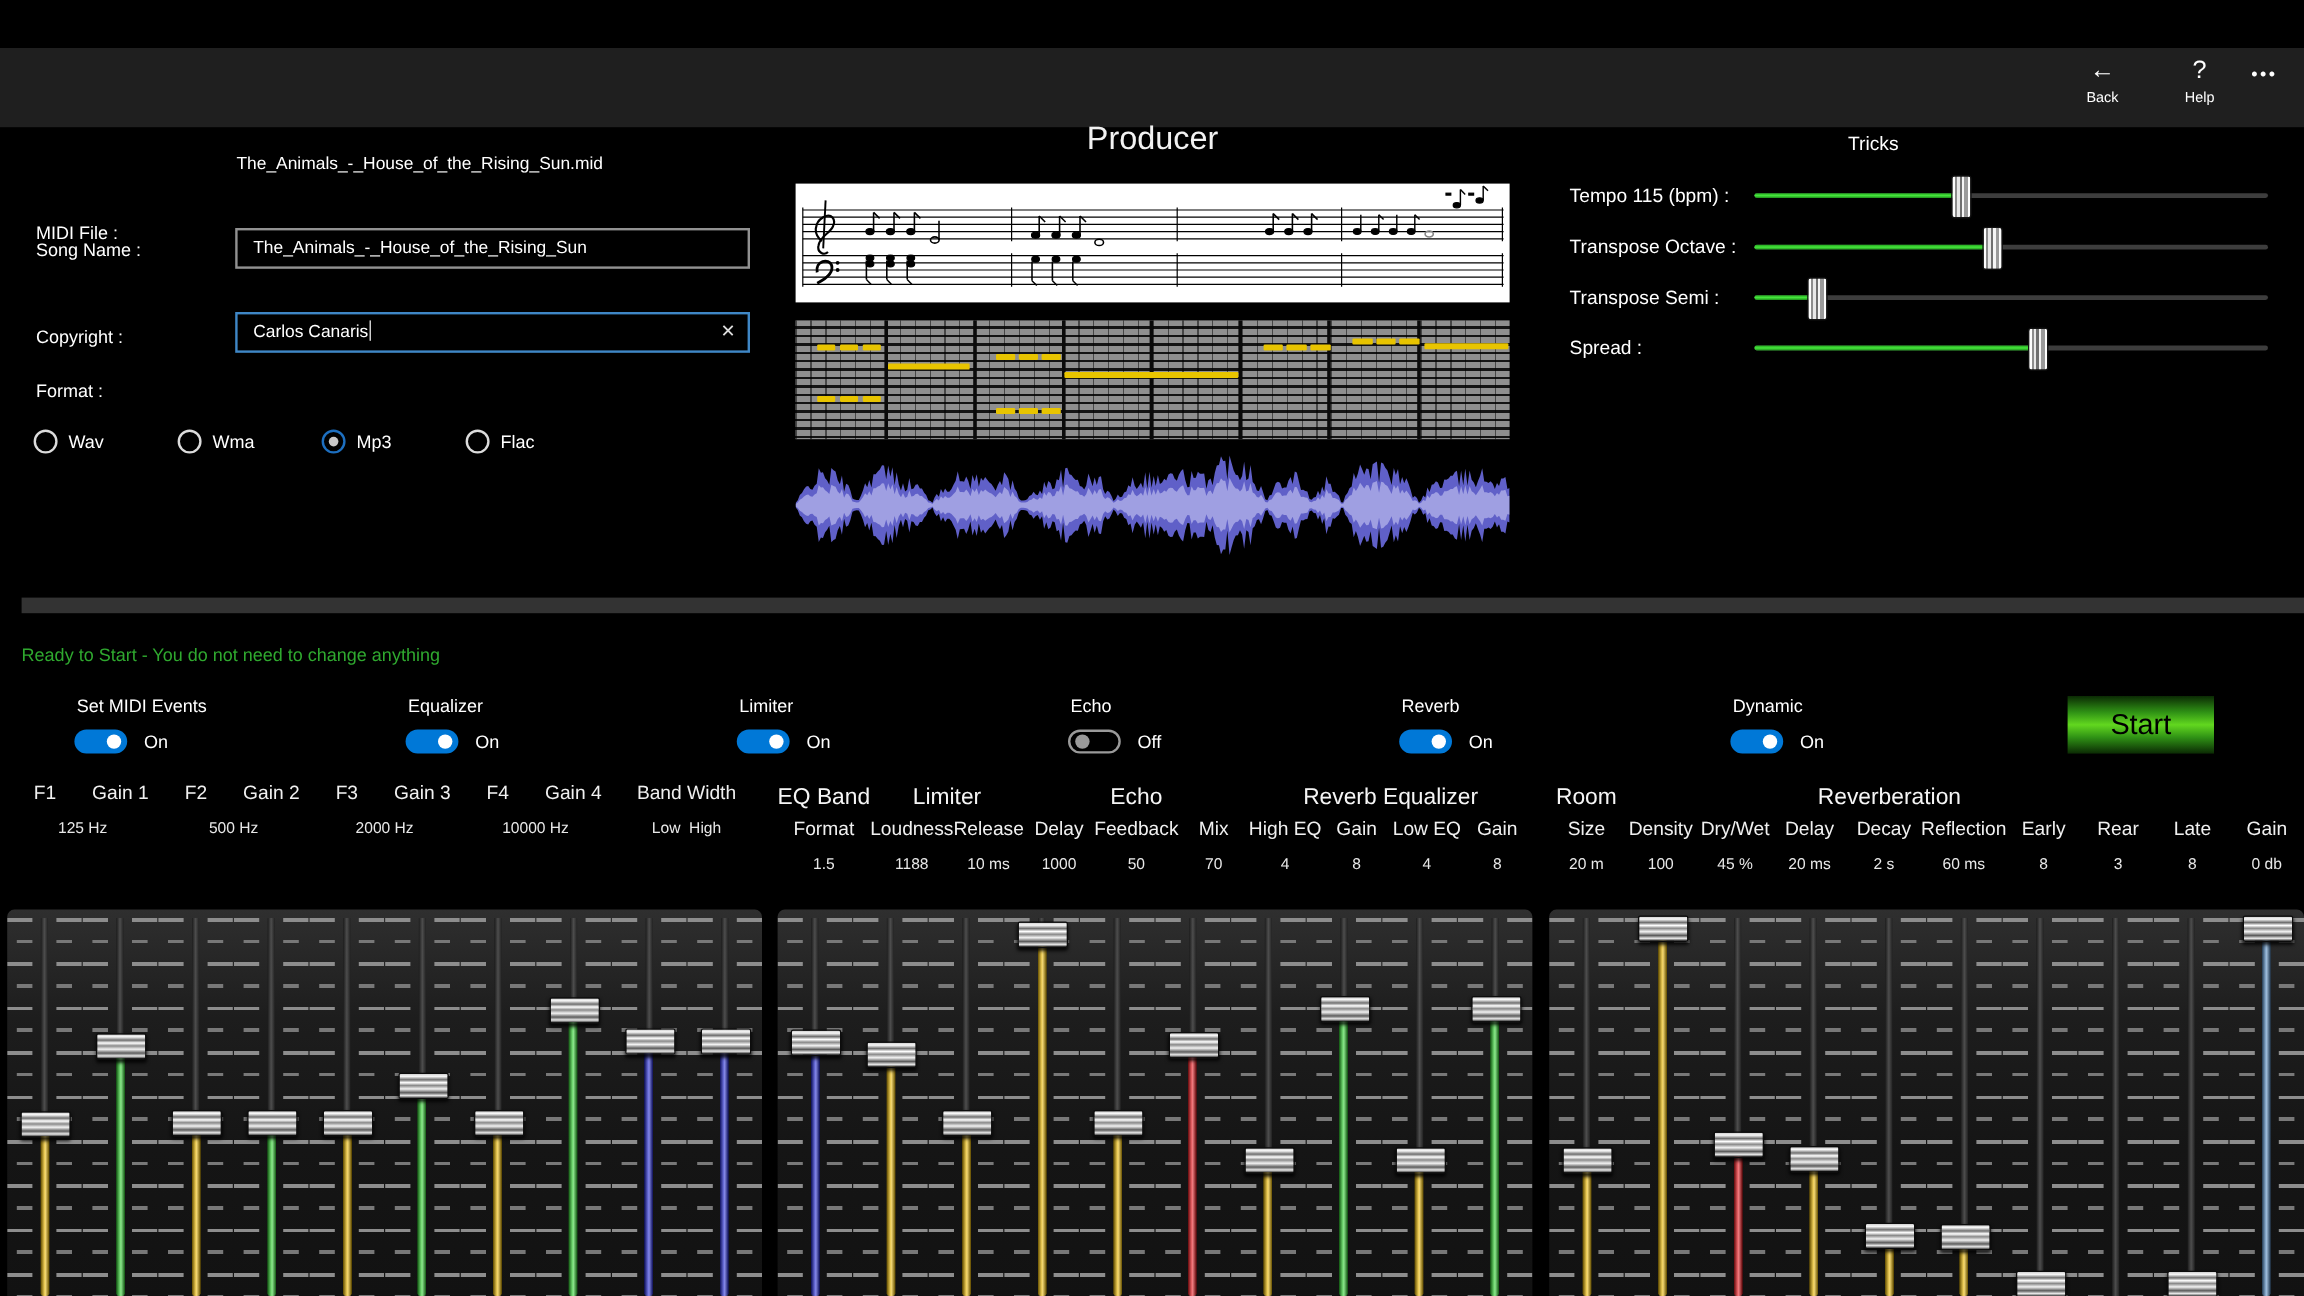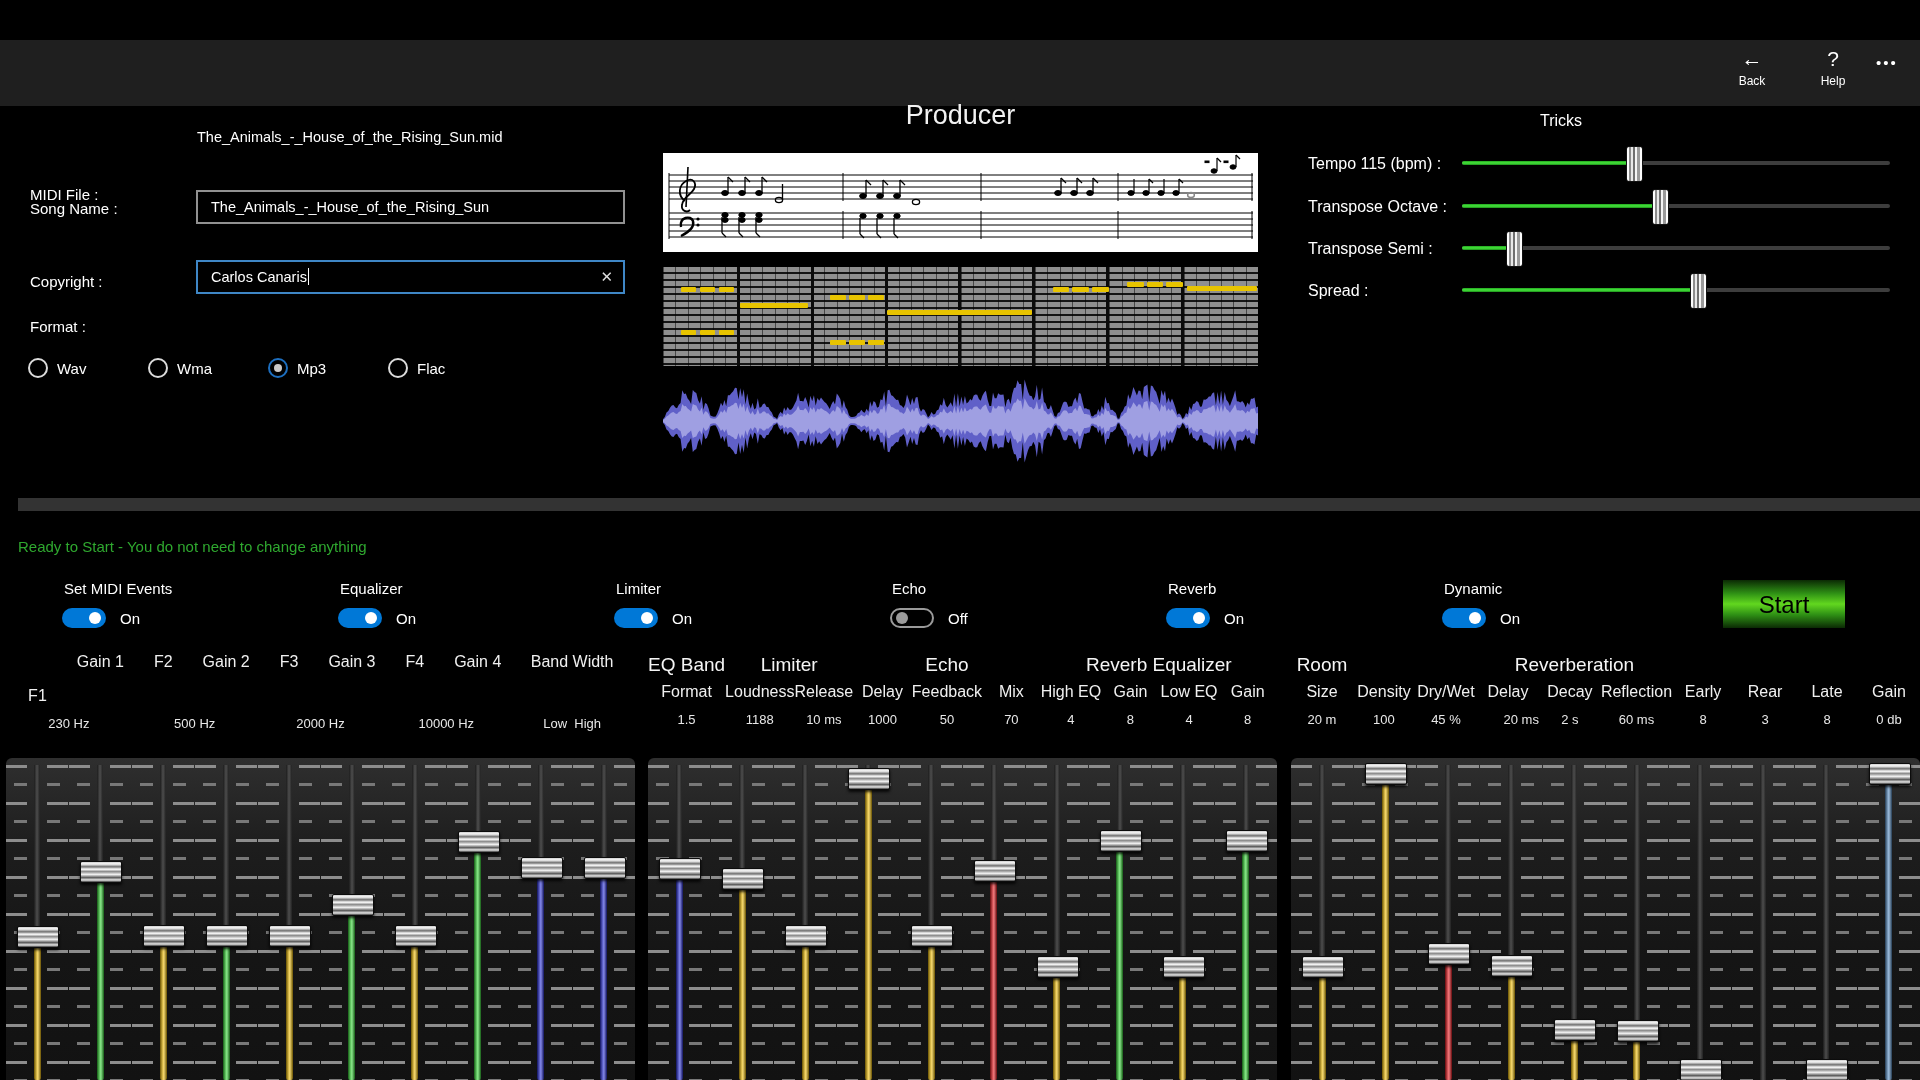--- a/index.html
+++ b/index.html
@@ -342,30 +342,30 @@
       <div class="togcol"><div class="toglabel">Echo</div><div class="sw off"><div class="knob"></div></div><span class="swstate">Off</span></div>
       <div class="togcol"><div class="toglabel">Reverb</div><div class="sw on"><div class="knob"></div></div><span class="swstate">On</span></div>
       <div class="togcol"><div class="toglabel">Dynamic</div><div class="sw on"><div class="knob"></div></div><span class="swstate">On</span></div>
     </div>
 
   <button class="startbtn">Start</button>
 
   <div id="mixer">
       <div class="panel-wrap" style="left: 6px;">
         <div class="mhead">
-          <div class="c-label" style="grid-row: 2; margin-top: 34px;">F1</div>
+          <div class="c-label" style="grid-row: 2;">F1</div>
           <div class="c-label" style="grid-row: 2;">Gain 1</div>
           <div class="c-label" style="grid-row: 2;">F2</div>
           <div class="c-label" style="grid-row: 2;">Gain 2</div>
           <div class="c-label" style="grid-row: 2;">F3</div>
           <div class="c-label" style="grid-row: 2;">Gain 3</div>
           <div class="c-label" style="grid-row: 2;">F4</div>
           <div class="c-label" style="grid-row: 2;">Gain 4</div>
           <div class="c-label" style="grid-area: 2 / span 2;">Band Width</div>
-          <div class="c-val" style="grid-area: 3 / span 2;">230 Hz</div>
+          <div class="c-val" style="grid-area: 3 / span 2;">125 Hz</div>
           <div class="c-val" style="grid-area: 3 / span 2;">500 Hz</div>
           <div class="c-val" style="grid-area: 3 / span 2;">2000 Hz</div>
           <div class="c-val" style="grid-area: 3 / span 2;">10000 Hz</div>
           <div class="c-val" style="grid-area: 3 / span 2;">Low  High</div>
         </div>
         <div class="panel">
           <div class="fader">
             <div class="tk l"></div>
             <div class="tk r"></div>
             <div class="track"></div>
@@ -587,21 +587,21 @@
           <div class="c-label" style="grid-row: 2;">Delay</div>
           <div class="c-label" style="grid-row: 2;">Decay</div>
           <div class="c-label" style="grid-row: 2;">Reflection</div>
           <div class="c-label" style="grid-row: 2;">Early</div>
           <div class="c-label" style="grid-row: 2;">Rear</div>
           <div class="c-label" style="grid-row: 2;">Late</div>
           <div class="c-label" style="grid-row: 2;">Gain</div>
           <div class="c-val" style="grid-row: 3;">20 m</div>
           <div class="c-val" style="grid-row: 3;">100</div>
           <div class="c-val" style="grid-row: 3;">45 %</div>
-          <div class="c-val" style="grid-row: 3; text-align: right;">20 ms</div>
+          <div class="c-val" style="grid-row: 3;">20 ms</div>
           <div class="c-val" style="grid-row: 3;">2 s</div>
           <div class="c-val" style="grid-row: 3;">60 ms</div>
           <div class="c-val" style="grid-row: 3;">8</div>
           <div class="c-val" style="grid-row: 3;">3</div>
           <div class="c-val" style="grid-row: 3;">8</div>
           <div class="c-val" style="grid-row: 3;">0 db</div>
         </div>
         <div class="panel">
           <div class="fader">
             <div class="tk l"></div>

